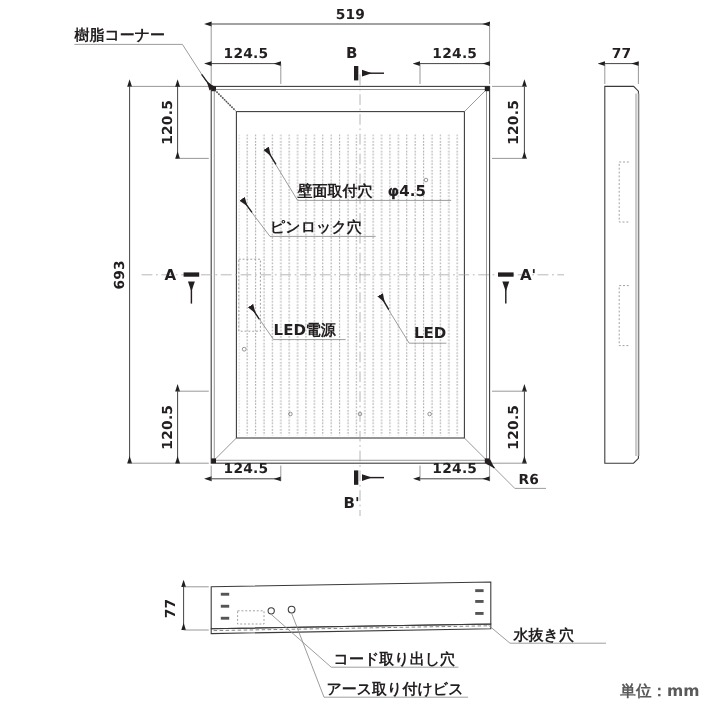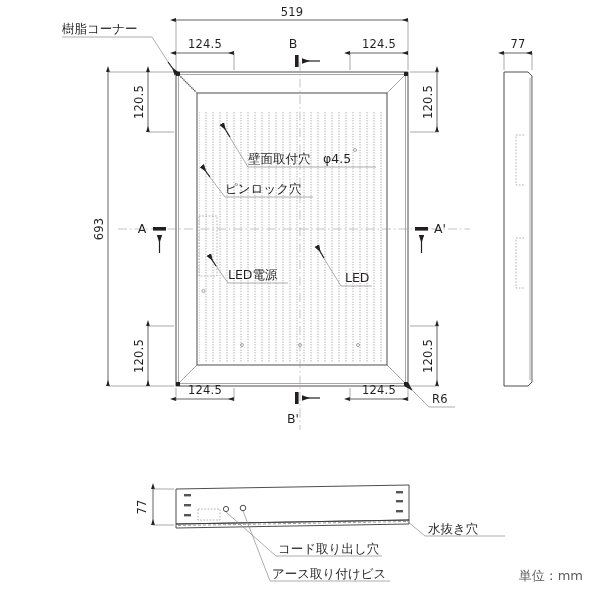--- a/index.html
+++ b/index.html
@@ -1,18 +1,18 @@
 <!DOCTYPE html>
 <html><head>
 <meta charset="utf-8">
 <style>
   html,body{margin:0;padding:0;background:#ffffff;}
   body{width:600px;height:600px;position:relative;overflow:hidden;
        font-family:"DejaVu Sans","Liberation Sans",sans-serif;color:#231f20;}
-  #root{position:absolute;left:0;top:0;width:600px;height:600px;}
+  #root{position:absolute;left:0;top:0;width:600px;height:600px;font-weight:bold;}
   svg{display:block;}
   .txt{font-family:"DejaVu Sans","Liberation Sans",sans-serif;fill:#231f20;}
   .dim{font-size:11.5px;letter-spacing:0.2px;}
   .lbl{font-size:12.5px;}
   .mark{font-size:12.5px;}
   .unit{font-size:13px;fill:#5a5a5a;}
   .ln{stroke:#231f20;fill:none;}
   .thin{stroke-width:0.7;}
   .xthin{stroke:#6f6f6f;stroke-width:0.6;fill:none;}
   .lead{stroke:#8a8a8a;stroke-width:0.7;fill:none;}

